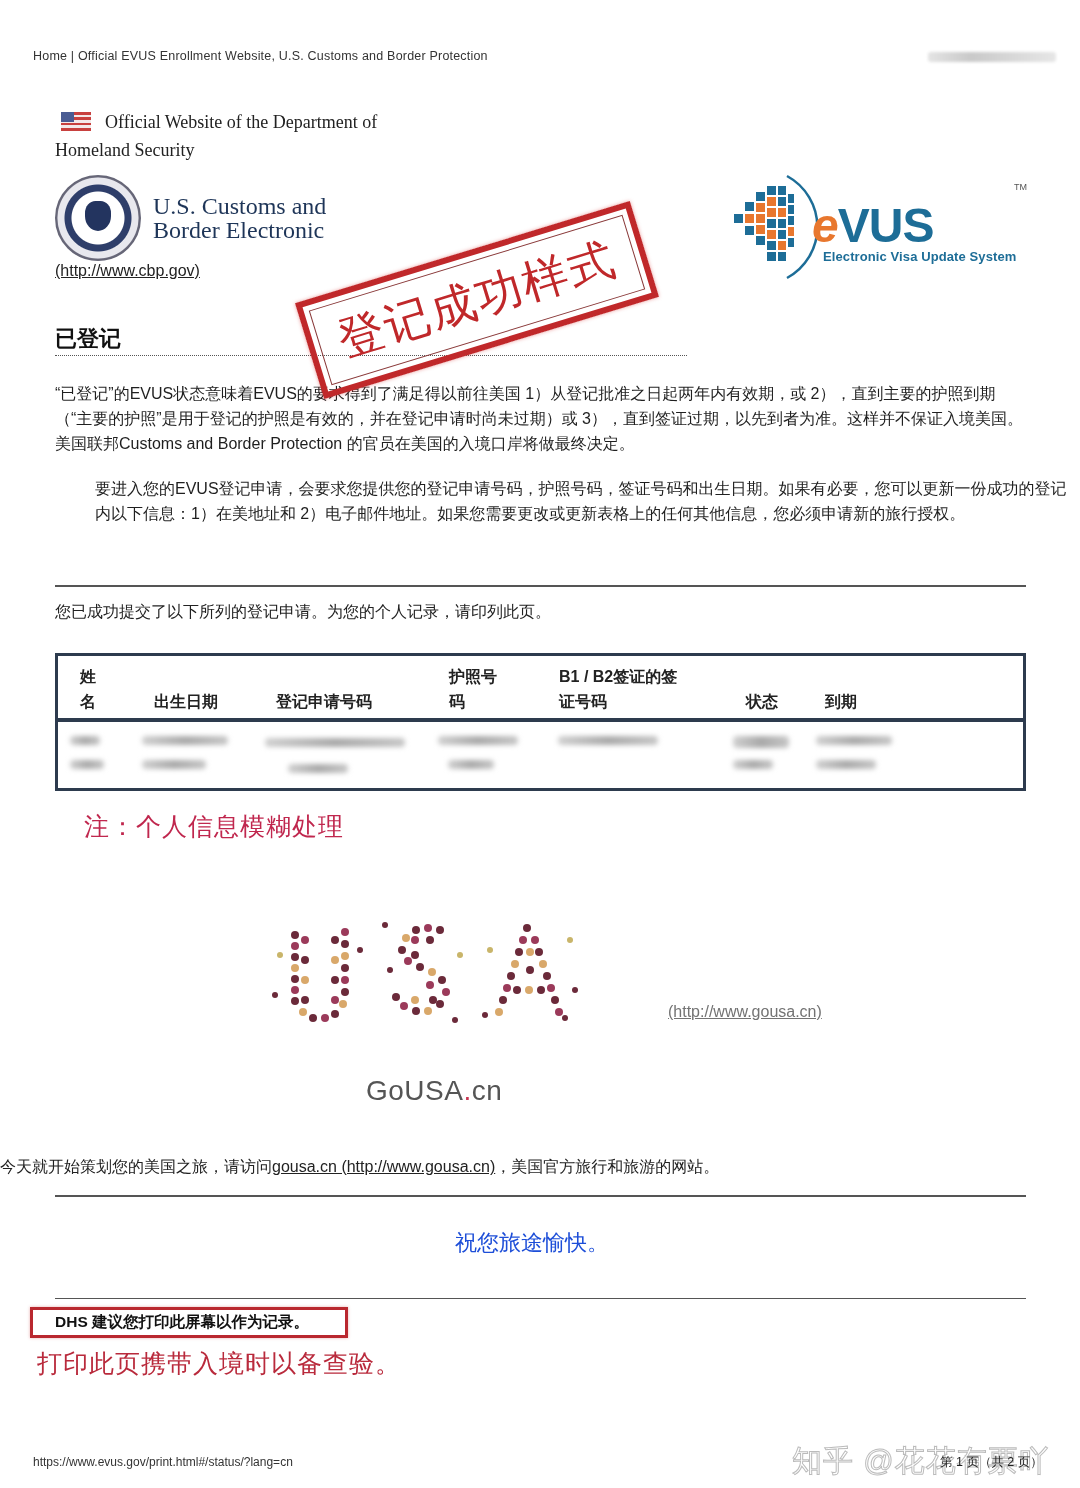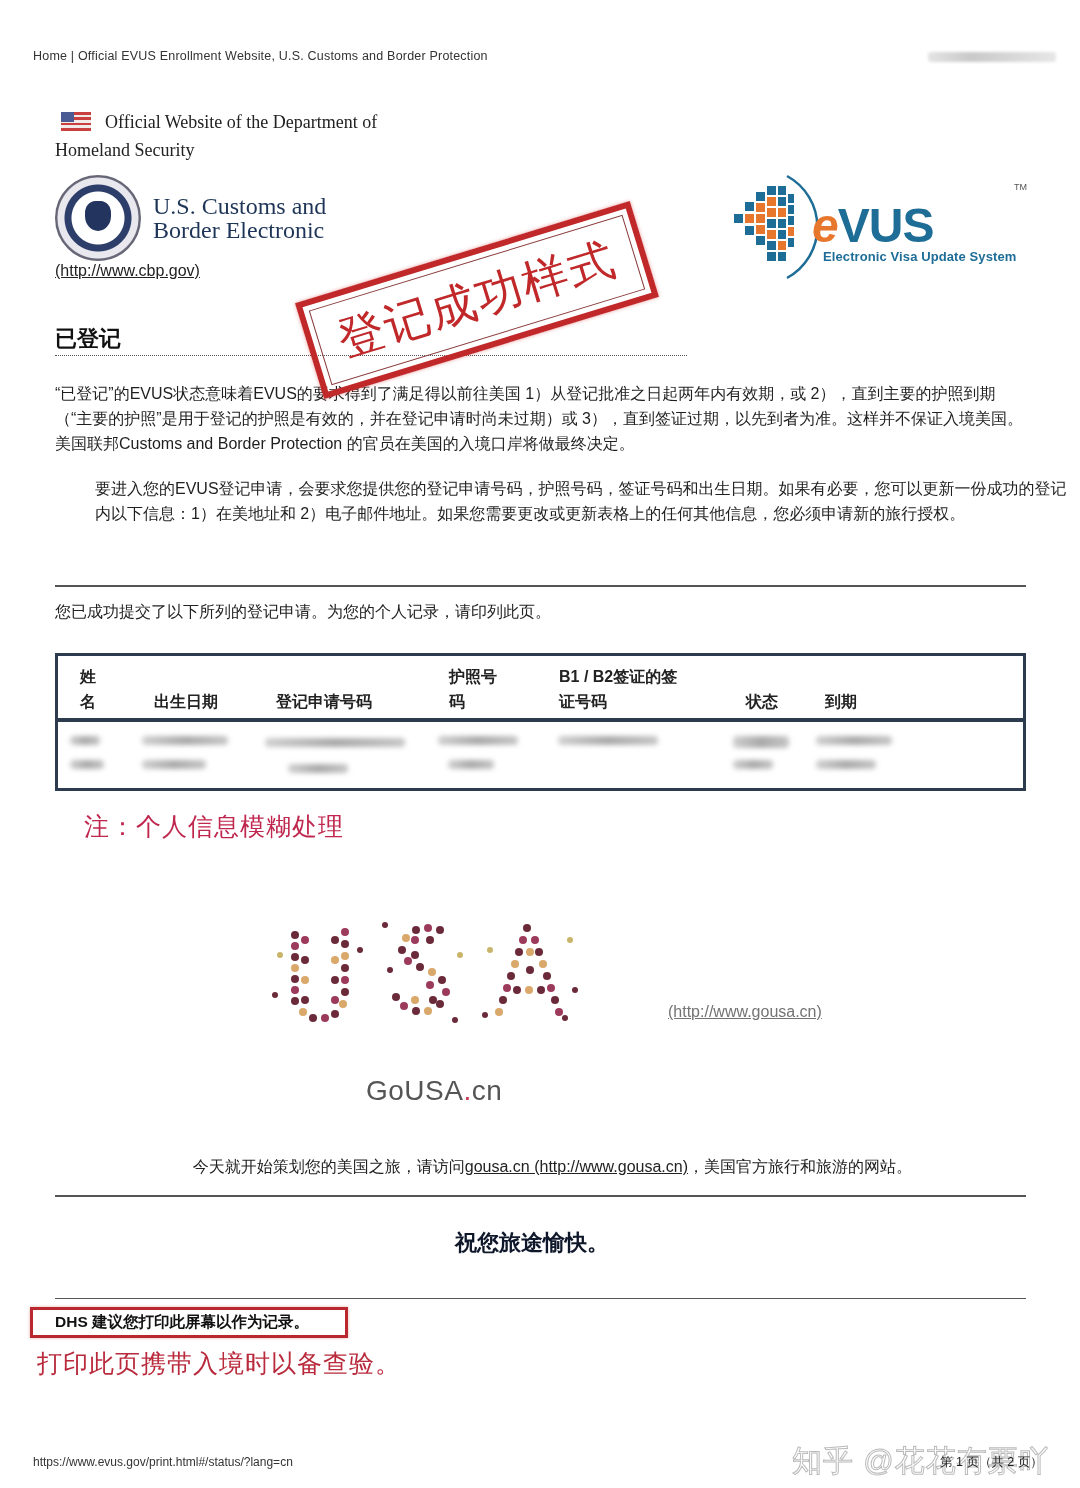--- a/index.html
+++ b/index.html
@@ -52,24 +52,24 @@
   .reg-body { position: relative; height: 66px; }
   .blur { position: absolute; height: 9px; background: linear-gradient(90deg,#d0d0d0,#a9a9a9,#c6c6c6); filter: blur(2.5px); border-radius: 4px; }
 
   .note-red { position: absolute; left: 84px; top: 810px; font-size: 25px; font-weight: normal; color: #c0274e; letter-spacing: 1px; }
 
   .usa-logo { position: absolute; left: 265px; top: 910px; width: 380px; height: 150px; }
   .gousa-word { position: absolute; left: 366px; top: 1075px; font-size: 28px; color: #555; letter-spacing: 0.5px; }
   .gousa-word .dot { color: #c93552; }
   .gousa-link { position: absolute; left: 668px; top: 1003px; font-size: 16px; color: #737373; text-decoration: underline; }
 
-  .plan-line { position: absolute; left: 0; width: 912px; top: 1157px; text-align: right; font-size: 16px; color: #222; }
+  .plan-line { position: absolute; left: 0; width: 912px; top: 1157px; text-align: left; font-size: 16px; color: #222; }
   .plan-line a { color: #222; text-decoration: underline; }
 
-  .wish { position: absolute; left: 0; width: 1064px; top: 1228px; text-align: center; font-size: 22px; font-weight: bold; color: #0f172a; }
+  .wish { position: absolute; left: 0; width: 1064px; top: 1228px; text-align: center; font-size: 22px; font-weight: normal; color: #1d4ed8; }
 
   .dhs-box { position: absolute; left: 30px; top: 1307px; width: 318px; height: 31px; border: 3px solid #b9282f; display: flex; align-items: center; padding-left: 22px; font-size: 15.5px; font-weight: bold; color: #111; box-shadow: 0 0 3px rgba(200,60,60,0.4); }
   .print-carry { position: absolute; left: 37px; top: 1347px; font-size: 25px; color: #b92a3c; letter-spacing: 1px; }
 
   .footer-url { position: absolute; left: 33px; top: 1455px; font-size: 12px; color: #333; }
   .watermark { position: absolute; left: 792px; top: 1426px; font-size: 30px; color: #ffffff; -webkit-text-stroke: 1px #b8b8b8; letter-spacing: 1px; opacity: 0.95; margin-top: 15px; }
   .page-num { position: absolute; left: 940px; top: 1454px; font-size: 12.5px; color: #222; }
 </style>
 </head>
 <body>

